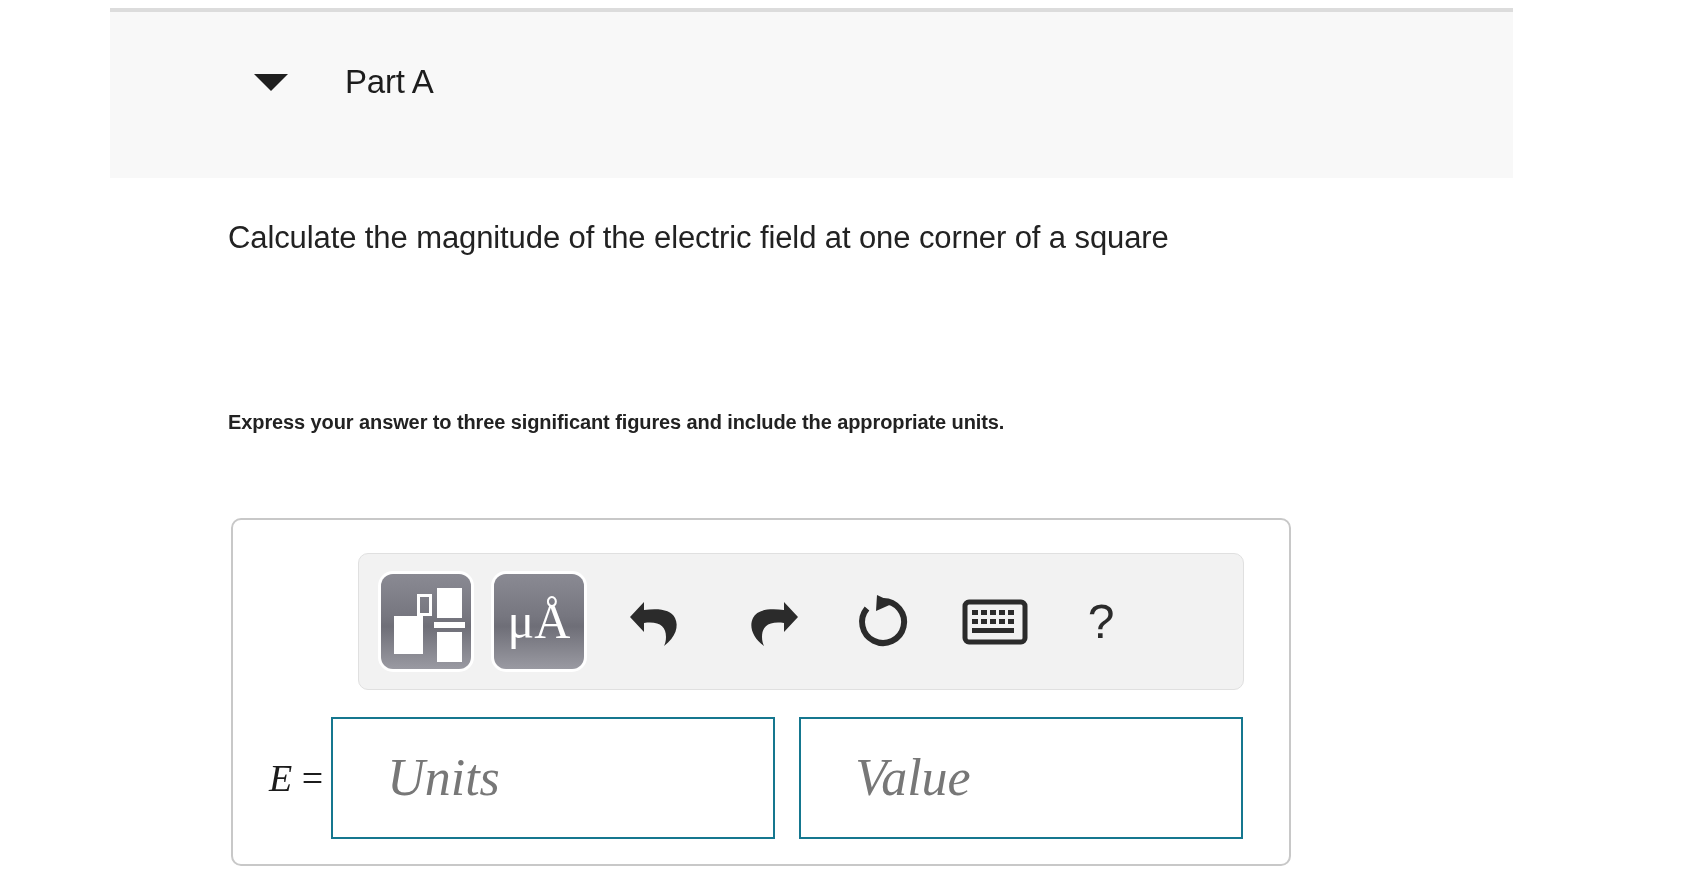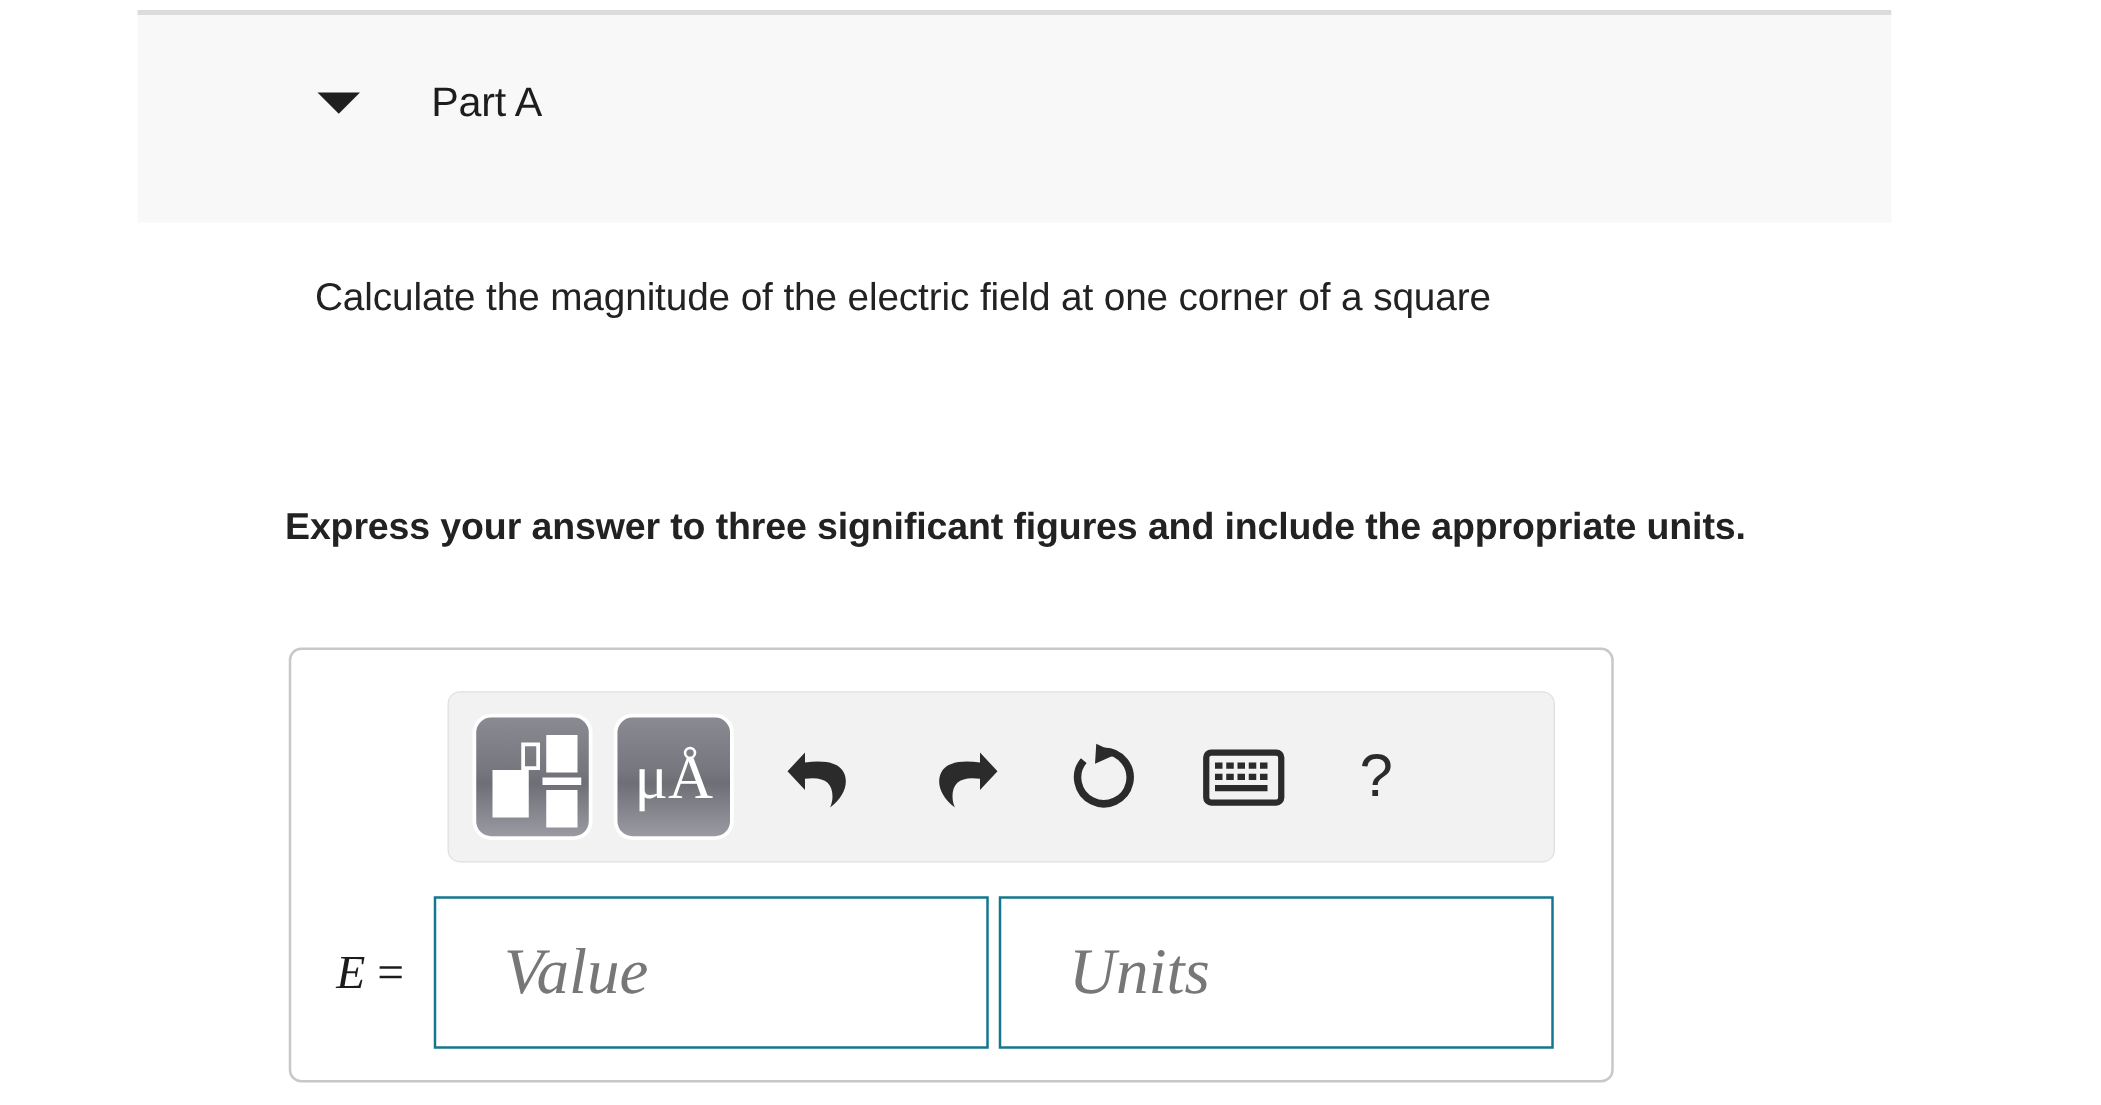--- a/index.html
+++ b/index.html
@@ -55,21 +55,20 @@
     letter-spacing: -0.2px;
     line-height: 1.2;
   }
 
   
   .question-block {
     position: absolute;
     left: 228px;
     top: 213px;
     width: 1300px;
-    margin-left: 24px;
   }
   .q-line {
     font-size: 31px;
     color: #222222;
     line-height: 49px;
     letter-spacing: -0.1px;
     white-space: nowrap;
   }
   .mathserif {
     font-family: "Liberation Serif", "DejaVu Serif", serif;
@@ -83,21 +82,21 @@
     font-size: 21px;
     vertical-align: super;
     line-height: 0;
   }
 
   .instruction {
     position: absolute;
     left: 228px;
     top: 398px;
     width: 1200px;
-    font-size: 30px;
+    font-size: 20px;
     font-weight: bold;
     color: #222222;
     line-height: 48px;
     letter-spacing: -0.1px;
   }
 
   
   .answer-panel {
     position: absolute;
     left: 231px;
@@ -343,22 +342,22 @@
     </div>
 
     <div class="icon-btn help">
       <span class="help-glyph">?</span>
     </div>
   </div>
 
   <div class="answer-row">
     <div class="eq-label"><i>E</i>&nbsp;=</div>
 
+    <div class="field units-field">
+      <span class="placeholder">Units</span>
+    </div>
+
     <div class="field value-field">
       <span class="placeholder">Value</span>
     </div>
-
-    <div class="field units-field">
-      <span class="placeholder">Units</span>
-    </div>
   </div>
 
 </div>
 
 </body></html>

